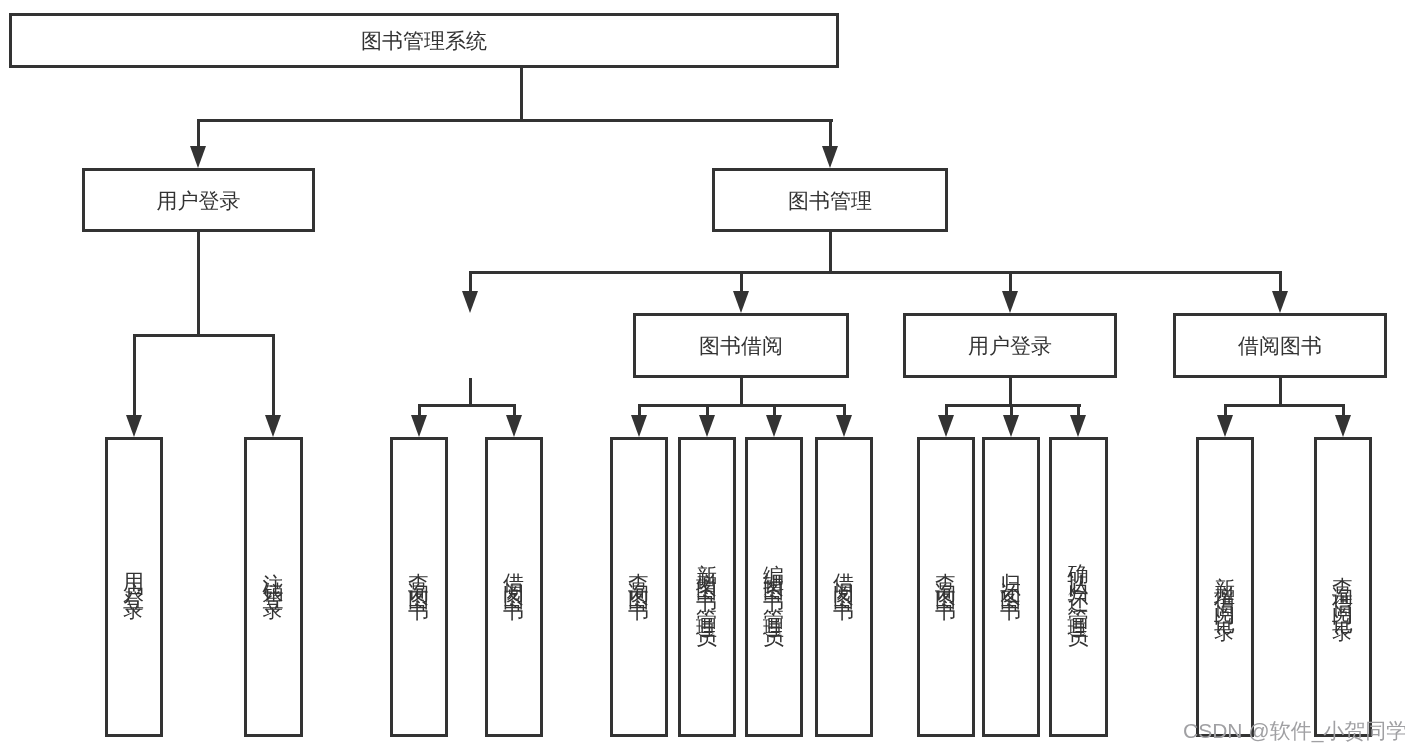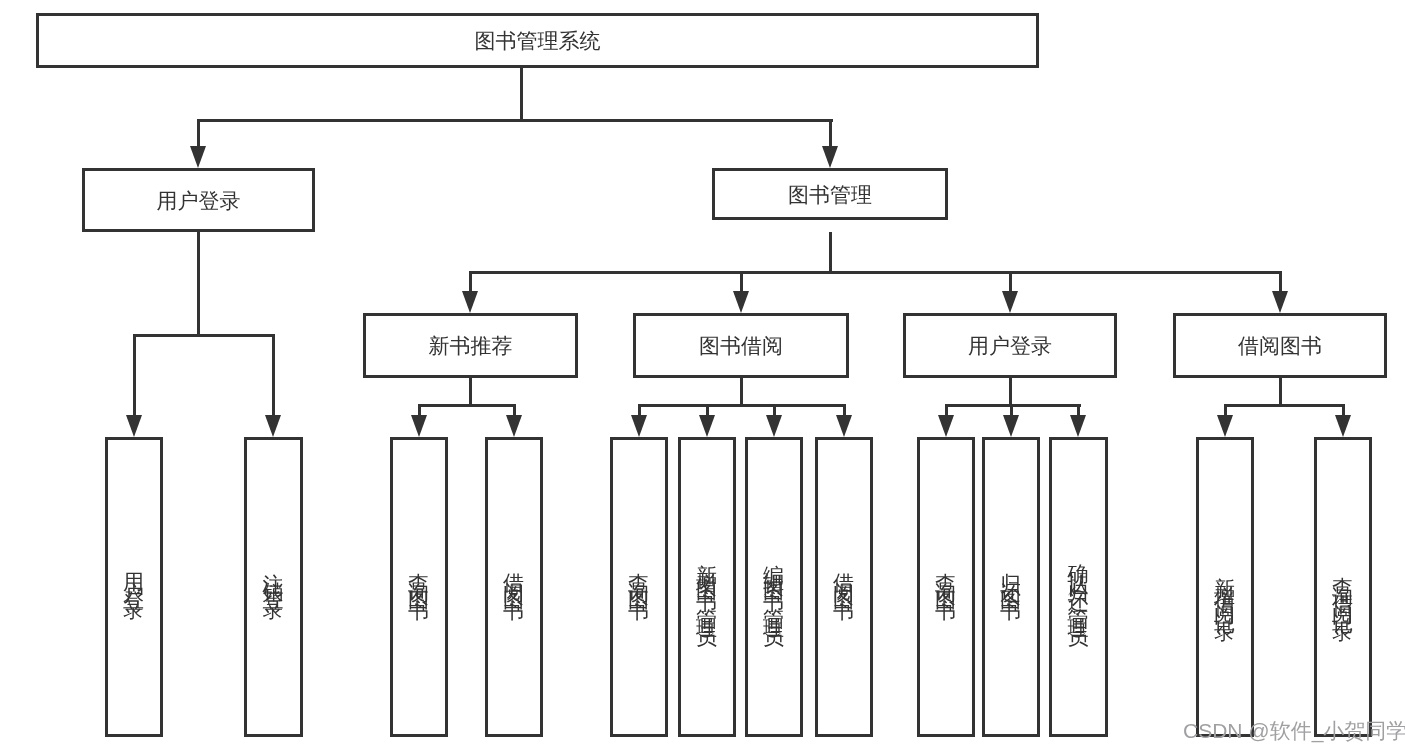--- a/index.html
+++ b/index.html
@@ -30,31 +30,31 @@
   .watermark {
     position:absolute; left:1183px; top:717px; z-index:10;
     color:#a0a0a3; font-size:21px; white-space:nowrap;
   }
 </style>
 </head>
 <body>
 
 <div class="stage">
 
-  <div class="box" style="left:36px;top:13px;width:1003px;height:55px">图书管理系统</div>
+  <div class="box" style="left:9px;top:13px;width:830px;height:55px">图书管理系统</div>
 
   <div class="ln ln-v" style="left:520px;top:68px;height:53px"></div>
   <div class="ln ln-h" style="left:197px;top:119px;width:636px"></div>
   <div class="ln ln-v" style="left:197px;top:121px;height:28px"></div>
   <div class="arr" style="left:190px;top:146px"></div>
   <div class="ln ln-v" style="left:829px;top:121px;height:28px"></div>
   <div class="arr" style="left:822px;top:146px"></div>
 
   <div class="box" style="left:82px;top:168px;width:233px;height:64px">用户登录</div>
-  <div class="box" style="left:712px;top:168px;width:236px;height:52px">图书管理</div>
+  <div class="box" style="left:712px;top:168px;width:236px;height:64px">图书管理</div>
 
   <div class="ln ln-v" style="left:197px;top:232px;height:104px"></div>
   <div class="ln ln-h" style="left:133px;top:334px;width:142px"></div>
   <div class="ln ln-v" style="left:133px;top:336px;height:80px"></div>
   <div class="arr" style="left:126px;top:415px"></div>
   <div class="ln ln-v" style="left:272px;top:336px;height:80px"></div>
   <div class="arr" style="left:265px;top:415px"></div>
 
   <div class="box vbox short" style="left:105px;top:437px;width:58px;height:300px">用户登录</div>
   <div class="box vbox short" style="left:244px;top:437px;width:59px;height:300px">注销登录</div>
@@ -63,21 +63,20 @@
   <div class="ln ln-h" style="left:469px;top:271px;width:813px"></div>
   <div class="ln ln-v" style="left:469px;top:273px;height:20px"></div>
   <div class="arr" style="left:462px;top:291px"></div>
   <div class="ln ln-v" style="left:740px;top:273px;height:20px"></div>
   <div class="arr" style="left:733px;top:291px"></div>
   <div class="ln ln-v" style="left:1009px;top:273px;height:20px"></div>
   <div class="arr" style="left:1002px;top:291px"></div>
   <div class="ln ln-v" style="left:1279px;top:273px;height:20px"></div>
   <div class="arr" style="left:1272px;top:291px"></div>
 
-  <div class="box" style="left:363px;top:313px;width:215px;height:65px">新书推荐</div>
   <div class="box" style="left:633px;top:313px;width:216px;height:65px">图书借阅</div>
   <div class="box" style="left:903px;top:313px;width:214px;height:65px">用户登录</div>
   <div class="box" style="left:1173px;top:313px;width:214px;height:65px">借阅图书</div>
 
   <div class="ln ln-v" style="left:469px;top:378px;height:28px"></div>
   <div class="ln ln-h" style="left:418px;top:404px;width:98px"></div>
   <div class="ln ln-v" style="left:418px;top:406px;height:12px"></div>
   <div class="arr" style="left:411px;top:415px"></div>
   <div class="ln ln-v" style="left:513px;top:406px;height:12px"></div>
   <div class="arr" style="left:506px;top:415px"></div>

